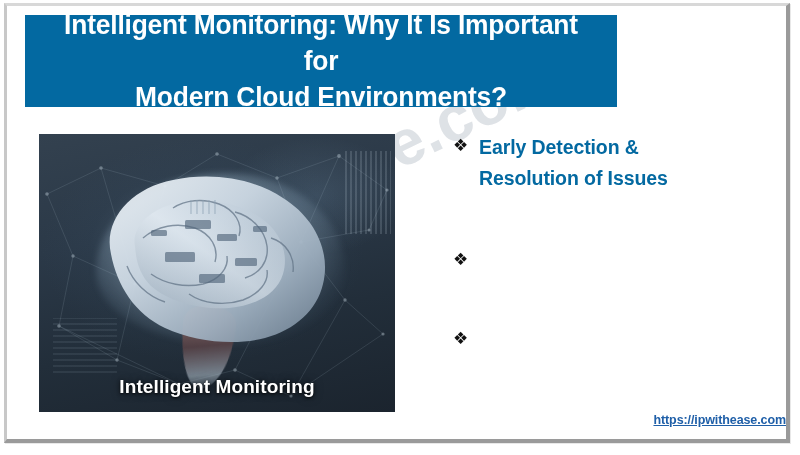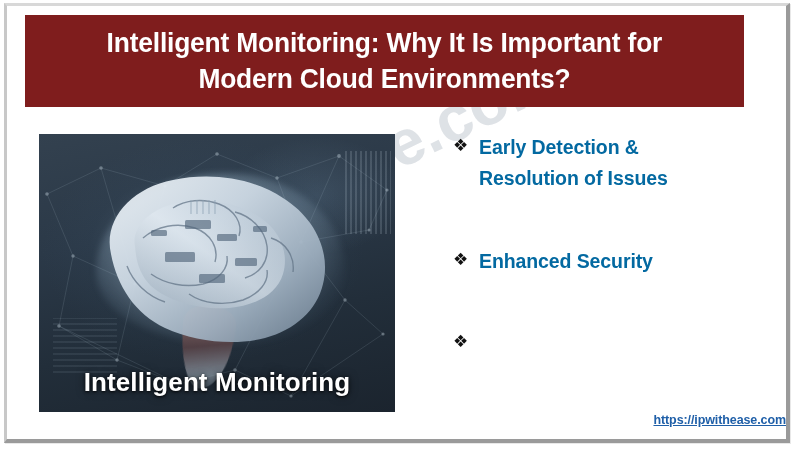--- a/index.html
+++ b/index.html
@@ -34,23 +34,23 @@
     inset: 0;
     background: #ffffff;
     overflow: hidden;
   }
 
   
   .title-banner {
     position: absolute;
     left: 18px;
     top: 9px;
-    width: 719px;
+    width: 592px;
     height: 92px;
-    background: #7f1d1d;
+    background: #0369a1;
     display: flex;
     align-items: center;
     justify-content: center;
     text-align: center;
     box-sizing: border-box;
     padding: 0 10px;
     z-index: 6;
   }
   .title-text {
     color: #ffffff;
@@ -144,21 +144,21 @@
 
   .figure-caption {
     position: absolute;
     left: 0;
     right: 0;
     bottom: 14px;
     text-align: center;
     color: #ffffff;
     font-family: "Liberation Sans", sans-serif;
     font-weight: bold;
-    font-size: 26px;
+    font-size: 19px;
     letter-spacing: 0.1px;
     text-shadow: 0 1px 3px rgba(0,0,0,0.85), 0 0 8px rgba(0,0,0,0.6);
     z-index: 3;
   }
 
   
   .bullet-list {
     position: absolute;
     left: 446px;
     top: 126px;
@@ -328,21 +328,20 @@
     <div class="bullet-list">
 
       <div class="bullet-item">
         <span class="bullet-marker">❖</span>
         <span class="bullet-label">Early Detection &amp;
 Resolution of Issues</span>
       </div>
 
       <div class="bullet-item">
         <span class="bullet-marker">❖</span>
-        <span class="bullet-label">Enhanced Security</span>
       </div>
 
       <div class="bullet-item">
         <span class="bullet-marker">❖</span>
       </div>
 
     </div>
 
     <a class="footer-url" href="#">https://ipwithease.com</a>
 

